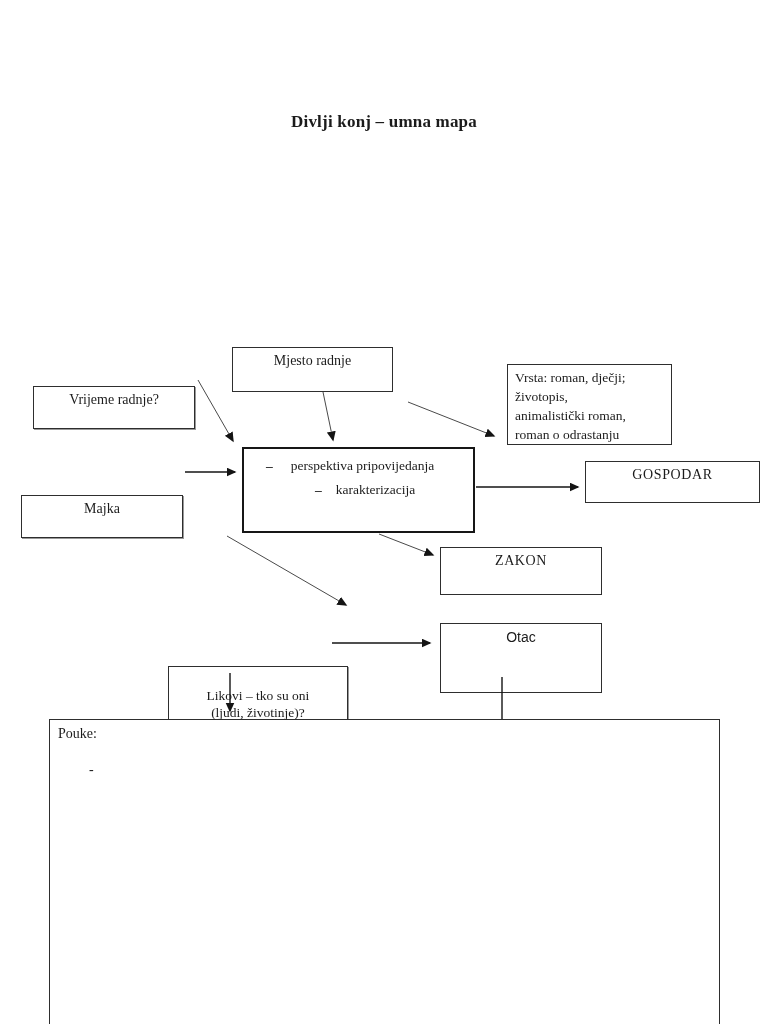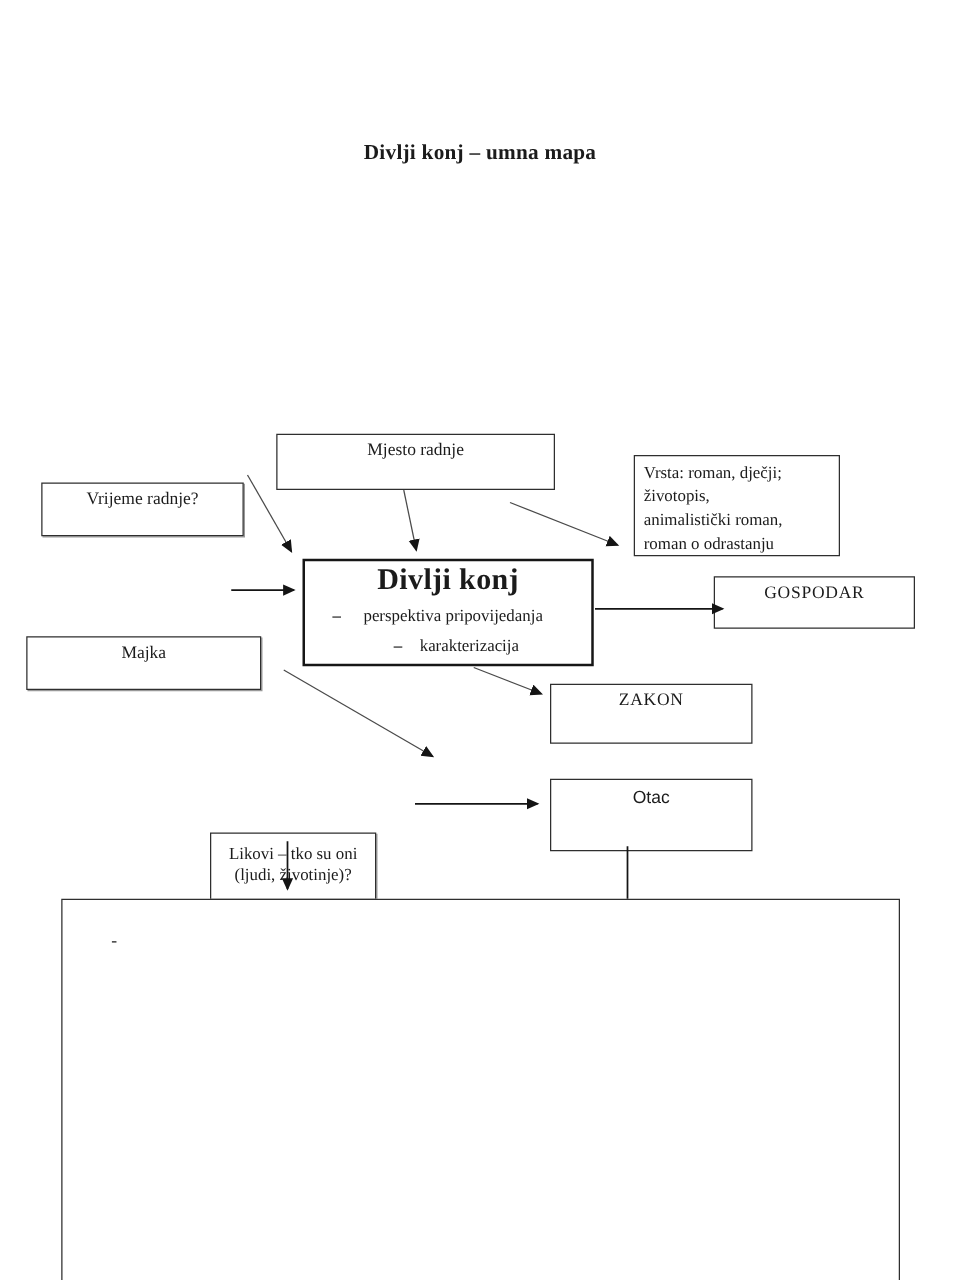--- a/index.html
+++ b/index.html
@@ -25,32 +25,32 @@
     position: absolute;
     background: #ffffff;
     border: 1px solid #2e2e2e;
     font-size: 14px;
     text-align: center;
     padding-top: 5px;
     z-index: 1;
   }
   .node.shadow { box-shadow: 1px 1px 0 rgba(70,70,70,0.55); margin-top: 48px; }
   .node-vrijeme  { left: 33px;  top: 338px; width: 162px; height: 43px; }
-  .node-mjesto   { left: 221px; top: 347px; width: 223px; height: 45px; }
+  .node-mjesto   { left: 232px; top: 347px; width: 161px; height: 45px; }
   .node-vrsta    { left: 507px; top: 348px; width: 165px; height: 81px;
                    text-align: left; padding: 3px 6px 0 7px;
                    font-size: 13.5px; line-height: 19px; white-space: pre-line; margin-top: 16px; }
-  .node-majka    { left: 21px;  top: 461px; width: 188px; height: 43px; text-align: center; }
+  .node-majka    { left: 21px;  top: 447px; width: 162px; height: 43px; text-align: center; }
   .node-central  { left: 242px; top: 447px; width: 233px; height: 86px;
                    border: 2px solid #161616; padding-top: 2px; }
-  .node-gospodar { left: 571px; top: 461px; width: 161px; height: 42px; letter-spacing: 0.6px; }
+  .node-gospodar { left: 585px; top: 461px; width: 175px; height: 42px; letter-spacing: 0.6px; }
   .node-zakon    { left: 440px; top: 547px; width: 162px; height: 48px; letter-spacing: 0.6px; }
-  .node-likovi   { left: 168px; top: 618px; width: 133px; height: 54px;
-                   font-size: 13.5px; line-height: 17px; white-space: pre-line; padding-top: 7px; }
-  .node-otac     { left: 440px; top: 623px; width: 162px; height: 58px;
+  .node-likovi   { left: 168px; top: 618px; width: 180px; height: 54px;
+                   font-size: 13.5px; line-height: 17px; white-space: pre-line; padding-top: 20px; }
+  .node-otac     { left: 440px; top: 623px; width: 162px; height: 70px;
                    font-family: "Liberation Sans", "DejaVu Sans", sans-serif; font-size: 14px; }
   .node-pouke    { left: 49px;  top: 719px; width: 671px; height: 320px;
                    text-align: left; padding: 6px 8px; }
   .central-title { font-weight: bold; font-size: 24px; letter-spacing: 0.3px; }
   .central-item  { display: flex; align-items: baseline; font-size: 13.5px; text-align: left; }
   .central-item.first  { margin-top: 7px; padding-left: 22px; }
   .central-item.second { margin-top: 8px; padding-left: 71px; }
   .central-item .dash  { font-weight: bold; margin-right: 18px; }
   .central-item.second .dash { margin-right: 14px; }
   .pouke-bullet { margin: 20px 0 0 31px; font-size: 14px; }
@@ -72,21 +72,20 @@
 <div class="node node-vrsta">Vrsta: roman, dječji;
 životopis,
 animalistički roman,
 roman o odrastanju</div>
 
 <div class="node shadow node-majka">
   <span>Majka</span>
 </div>
 
 <div class="node node-central">
-  <div class="central-title">Divlji konj</div>
   <div class="central-item first">
     <span class="dash">–</span>
     <span>perspektiva pripovijedanja</span>
   </div>
   <div class="central-item second">
     <span class="dash">–</span>
     <span>karakterizacija</span>
   </div>
 </div>
 
@@ -99,20 +98,21 @@
 </div>
 
 <div class="node shadow node-likovi">Likovi – tko su oni
 (ljudi, životinje)?</div>
 
 <div class="node node-otac">
   <span>Otac</span>
 </div>
 
 <div class="node node-pouke">
+  <div>Pouke:</div>
   <div class="pouke-bullet">-</div>
 </div>
 
 <svg class="wires" width="768" height="1024" viewBox="0 0 768 1024">
   <defs>
     <marker id="arrowhead" markerWidth="11" markerHeight="10" refX="8.5" refY="4.5" orient="auto" markerUnits="userSpaceOnUse">
       <path d="M0,0 L10,4.5 L0,9 z" fill="#141414"></path>
     </marker>
   </defs>
   <line x1="198" y1="380" x2="233" y2="441" stroke="#4a4a4a" stroke-width="1" marker-end="url(#arrowhead)"></line>

